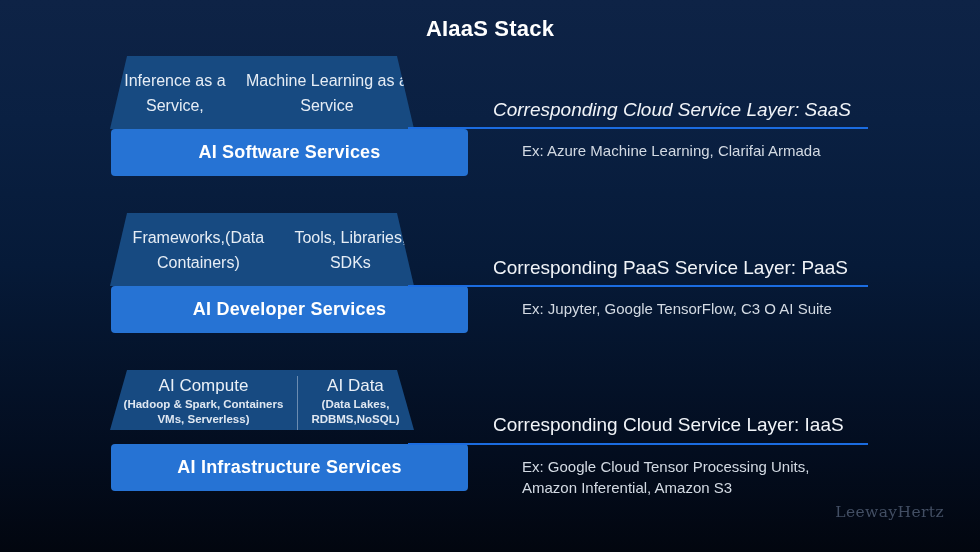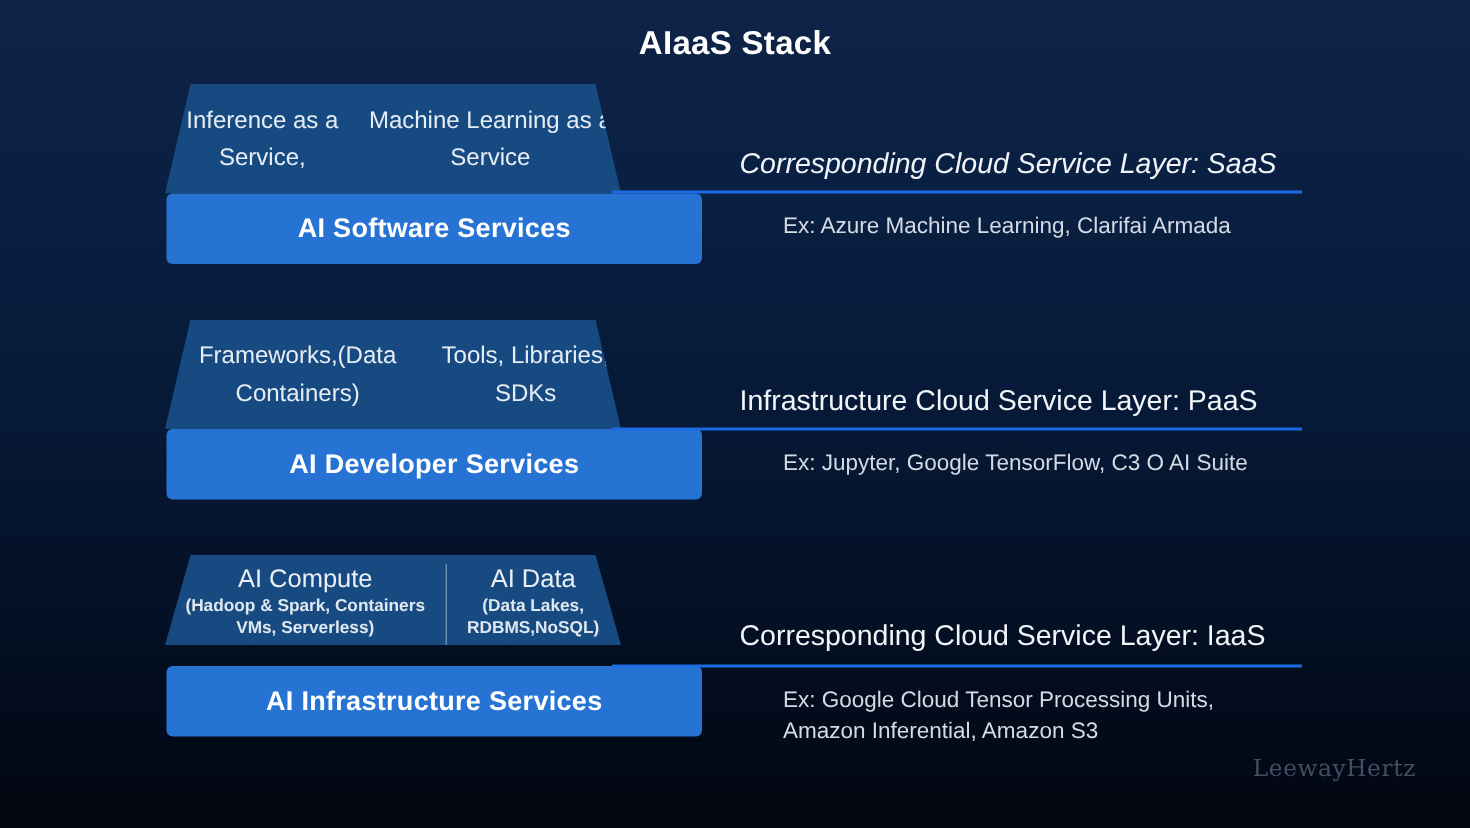--- a/index.html
+++ b/index.html
@@ -95,21 +95,21 @@
     <div>Ex: Azure Machine Learning, Clarifai Armada</div>
   </div>
 
   <div class="trap t2-trap">
     <div>Frameworks,(Data Containers)</div>
     <div>Tools, Libraries, SDKs</div>
   </div>
   <div class="box t2-box">
     <span>AI Developer Services</span>
   </div>
-  <div class="layer-heading h2">Infrastructure Cloud Service Layer: PaaS</div>
+  <div class="layer-heading h2">Corresponding PaaS Service Layer: PaaS</div>
   <div class="layer-line l2"></div>
   <div class="layer-ex e2">
     <div>Ex: Jupyter, Google TensorFlow, C3 O AI Suite</div>
   </div>
 
   <div class="trap t3-trap">
     <div class="t3-cols">
       <div class="t3-col t3-col-left">
         <div class="col-title">AI Compute</div>
         <div class="col-sub">(Hadoop &amp; Spark, Containers</div>

